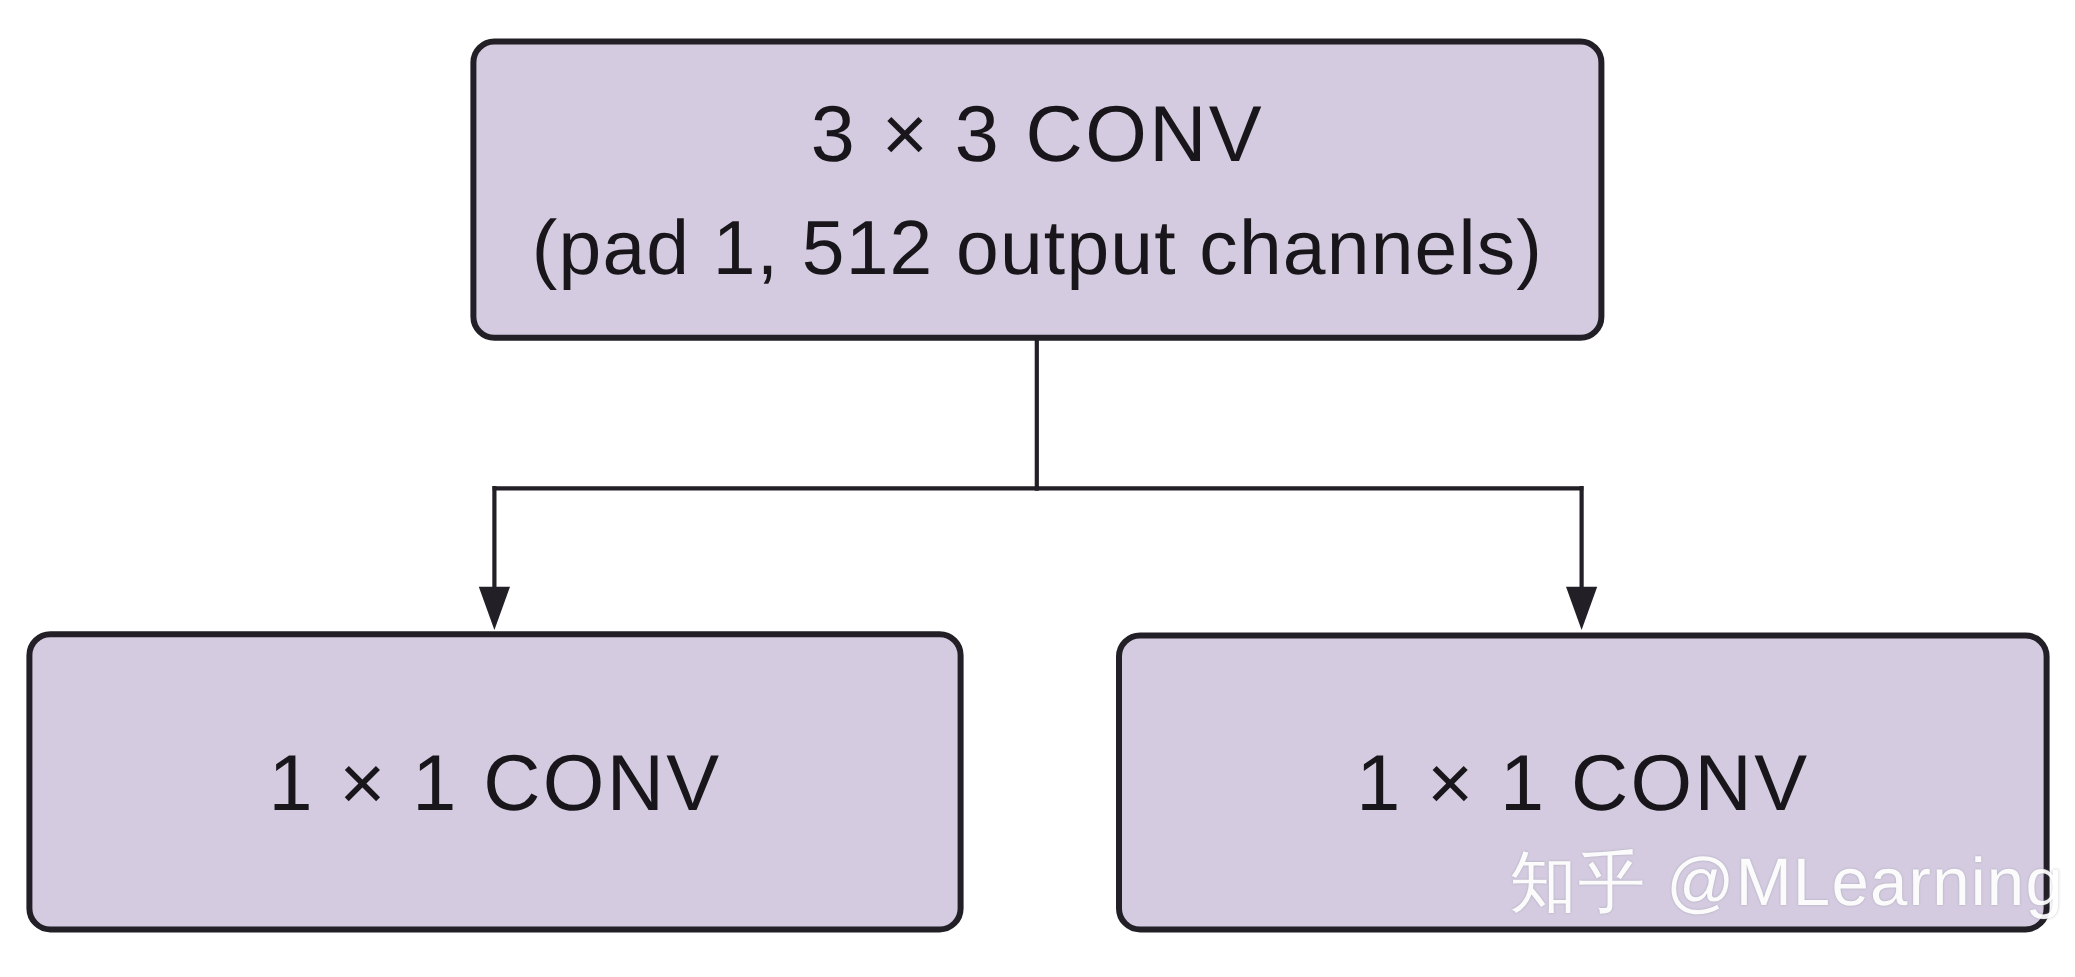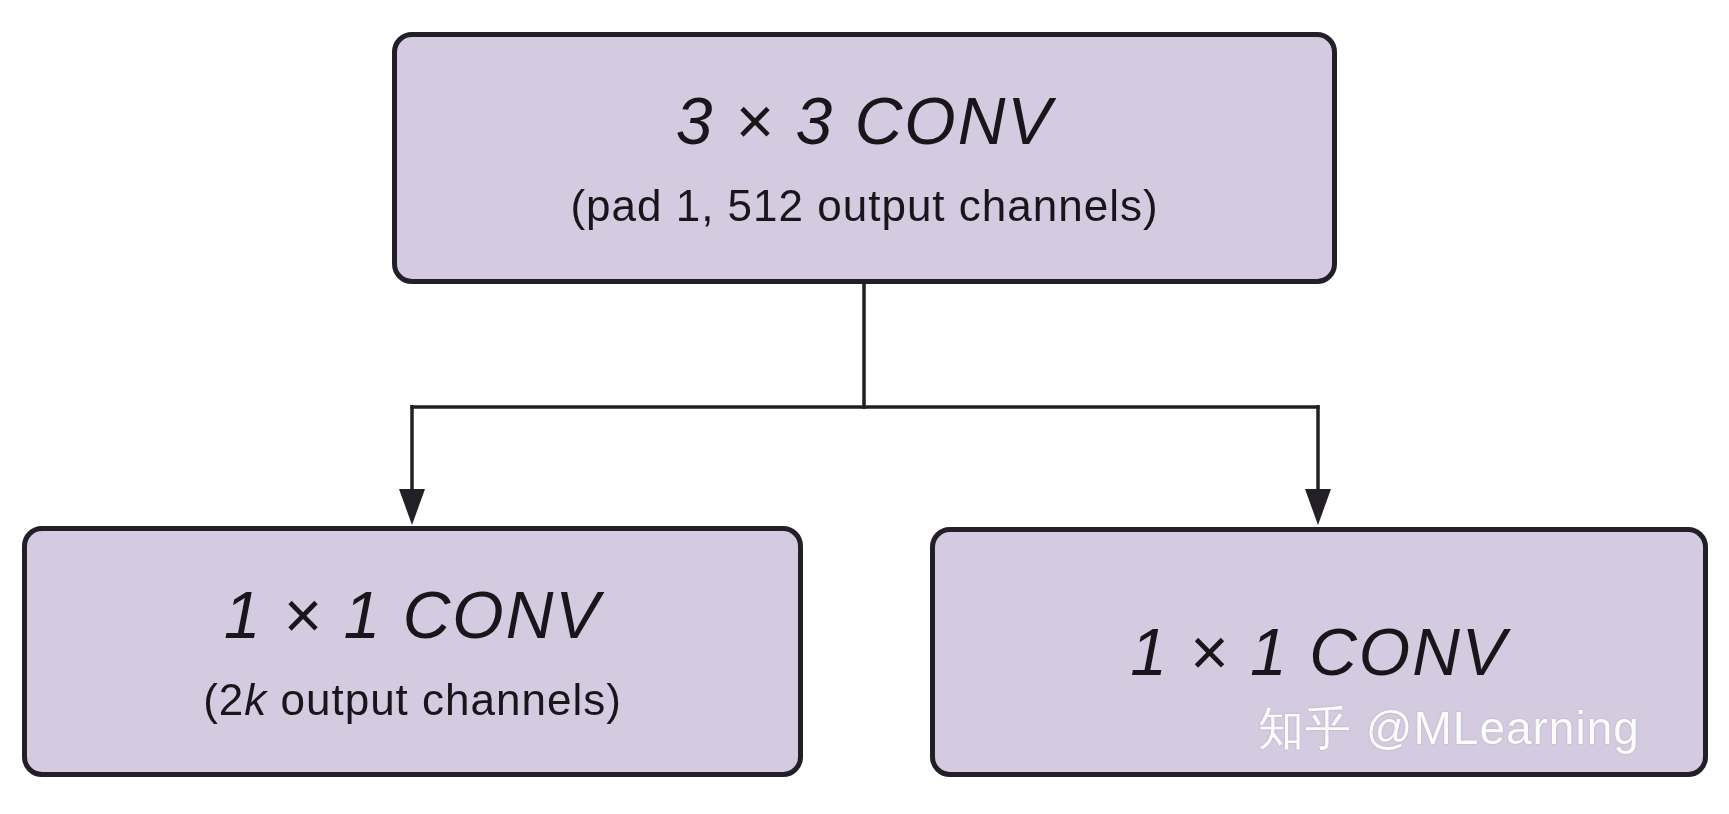--- a/index.html
+++ b/index.html
@@ -41,39 +41,38 @@
     align-items: center;
     justify-content: center;
     row-gap: 30px;
     color: var(--text-color);
   }
   .node .title {
     font-size: 66px;
     line-height: 1;
     letter-spacing: 2px;
     white-space: nowrap;
-    font-style: italic;
   }
   .node .subtitle {
-    font-size: 44px;
+    font-size: 64px;
     line-height: 1;
     letter-spacing: 1px;
     white-space: nowrap;
   }
   .node .var { font-style: italic; }
 
   #node-top   { left: 392px; top: 32px;  width: 945px; height: 252px; }
   #node-left  { left: 22px;  top: 526px; width: 781px; height: 251px; }
   #node-right { left: 930px; top: 527px; width: 778px; height: 250px; }
 
   .watermark {
     position: absolute;
     left: 1258px;
     top: 698px;
-    font-size: 46px;
+    font-size: 56px;
     letter-spacing: 1px;
     color: var(--watermark-color);
     opacity: 0.93;
     text-shadow: 0 0 2px rgba(130,130,140,0.55);
     white-space: nowrap;
   }
 </style>
 </head>
 <body>
 
@@ -92,21 +91,20 @@
     <polygon points="1318,525 1305,489 1331,489"></polygon>
   </svg>
 
   <div class="node" id="node-top">
     <span class="title">3 × 3 CONV</span>
     <span class="subtitle">(pad 1, 512 output channels)</span>
   </div>
 
   <div class="node" id="node-left">
     <span class="title">1 × 1 CONV</span>
-    <span class="subtitle"><span>(2</span><span class="var">k</span><span> output channels)</span></span>
   </div>
 
   <div class="node" id="node-right">
     <span class="title">1 × 1 CONV</span>
   </div>
 
   <div class="watermark">知乎 @MLearning</div>
 
 </div>
 

